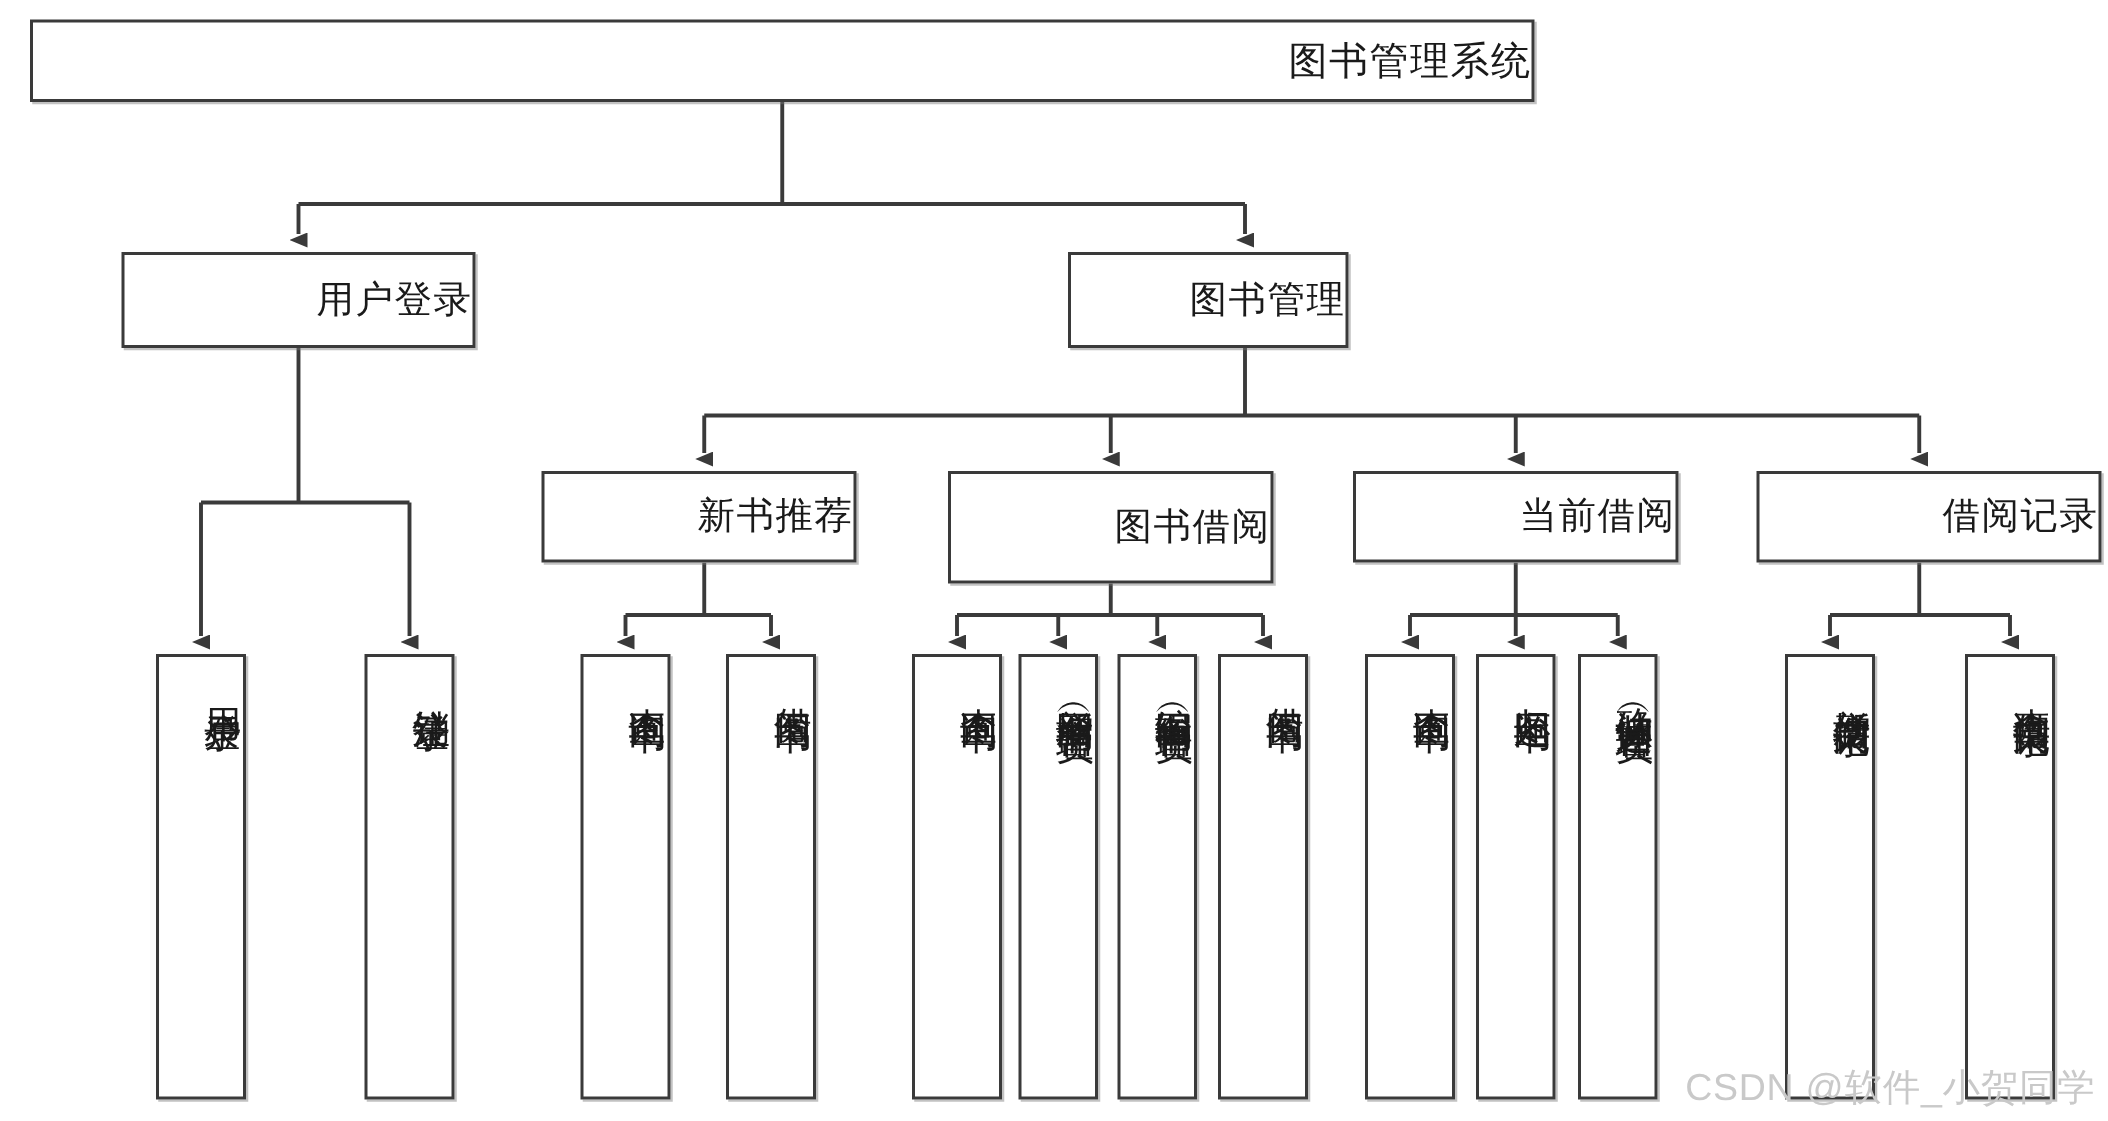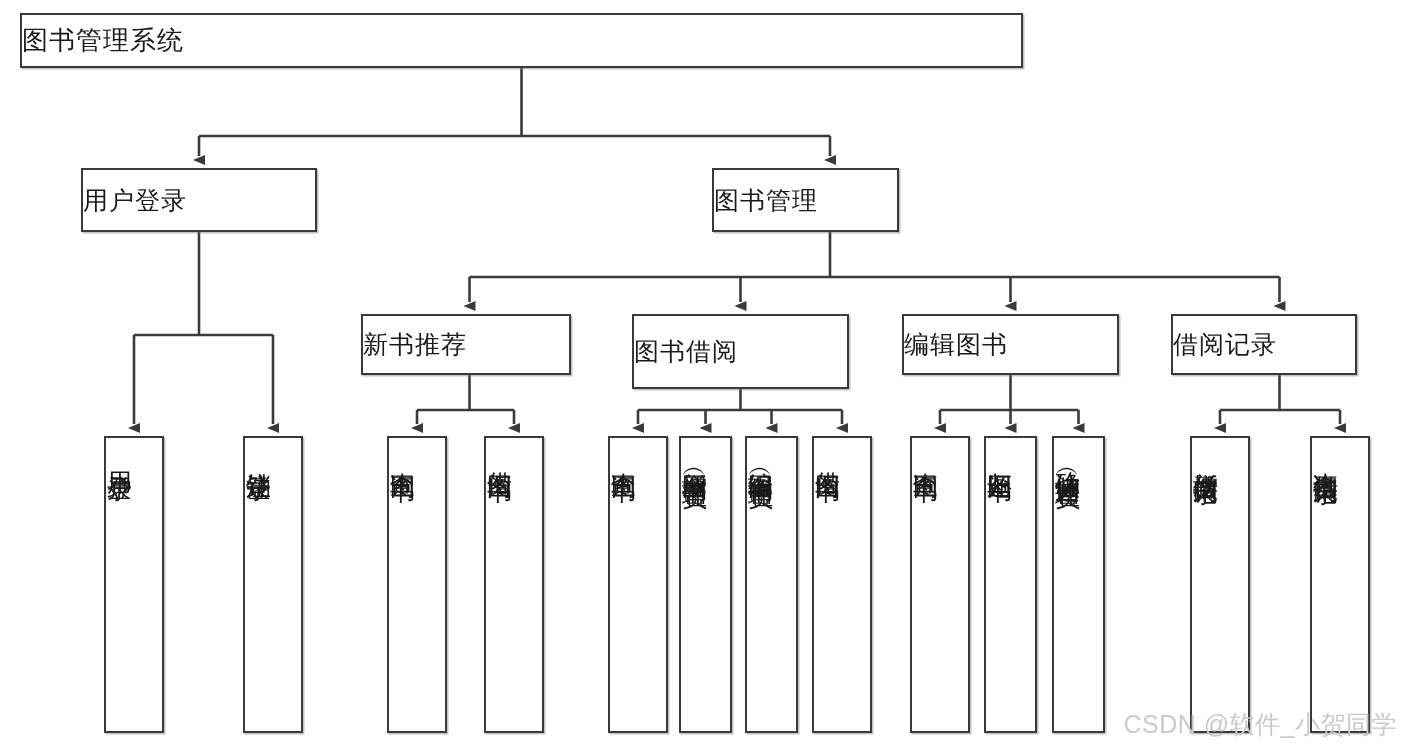--- a/index.html
+++ b/index.html
@@ -25,21 +25,21 @@
     height: 747px;
     pointer-events: none;
   }
   .node {
     position: absolute;
     box-sizing: border-box;
     background: #ffffff;
     border: 2px solid #3a3a3a;
     display: flex;
     align-items: center;
-    justify-content: flex-start;
+    justify-content: flex-end;
     color: #1a1a1a;
     box-shadow: 1.5px 1.5px 0 rgba(120,120,120,0.45);
   }
   .node .label {
     display: block;
     text-align: center;
     line-height: 1.15;
     color: #1a1a1a;
   }
   .node.horiz .label {
@@ -130,23 +130,23 @@
       <div class="node horiz" style="left: 712px; top: 168px; width: 187px; height: 64px;">
         <span class="label">图书管理</span>
       </div>
       <div class="node horiz" style="left: 361px; top: 314px; width: 210px; height: 61px;">
         <span class="label">新书推荐</span>
       </div>
       <div class="node horiz" style="left: 632px; top: 314px; width: 217px; height: 75px;">
         <span class="label">图书借阅</span>
       </div>
       <div class="node horiz" style="left: 902px; top: 314px; width: 217px; height: 61px;">
-        <span class="label">编辑图书</span>
+        <span class="label">当前借阅</span>
       </div>
-      <div class="node horiz" style="left: 1171px; top: 314px; width: 186px; height: 61px;">
+      <div class="node horiz" style="left: 1171px; top: 314px; width: 230px; height: 61px;">
         <span class="label">借阅记录</span>
       </div>
       <div class="node vert" style="left: 104px; top: 436px; width: 60px; height: 297px;">
         <span class="label">用户登录</span>
       </div>
       <div class="node vert" style="left: 243px; top: 436px; width: 60px; height: 297px;">
         <span class="label">注销登录</span>
       </div>
       <div class="node vert" style="left: 387px; top: 436px; width: 60px; height: 297px;">
         <span class="label">查询图书</span>

